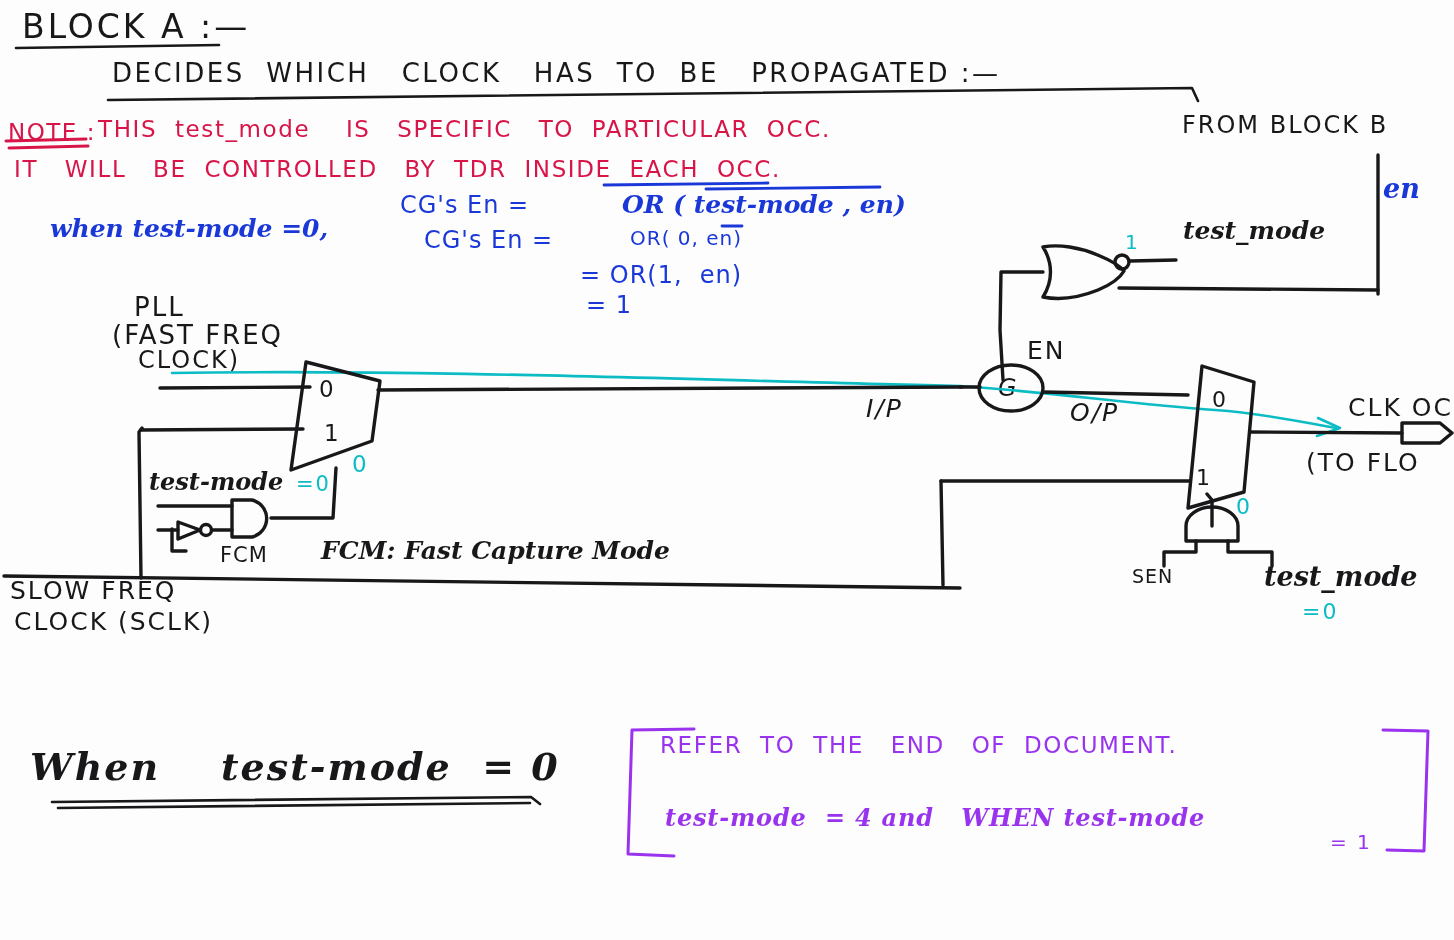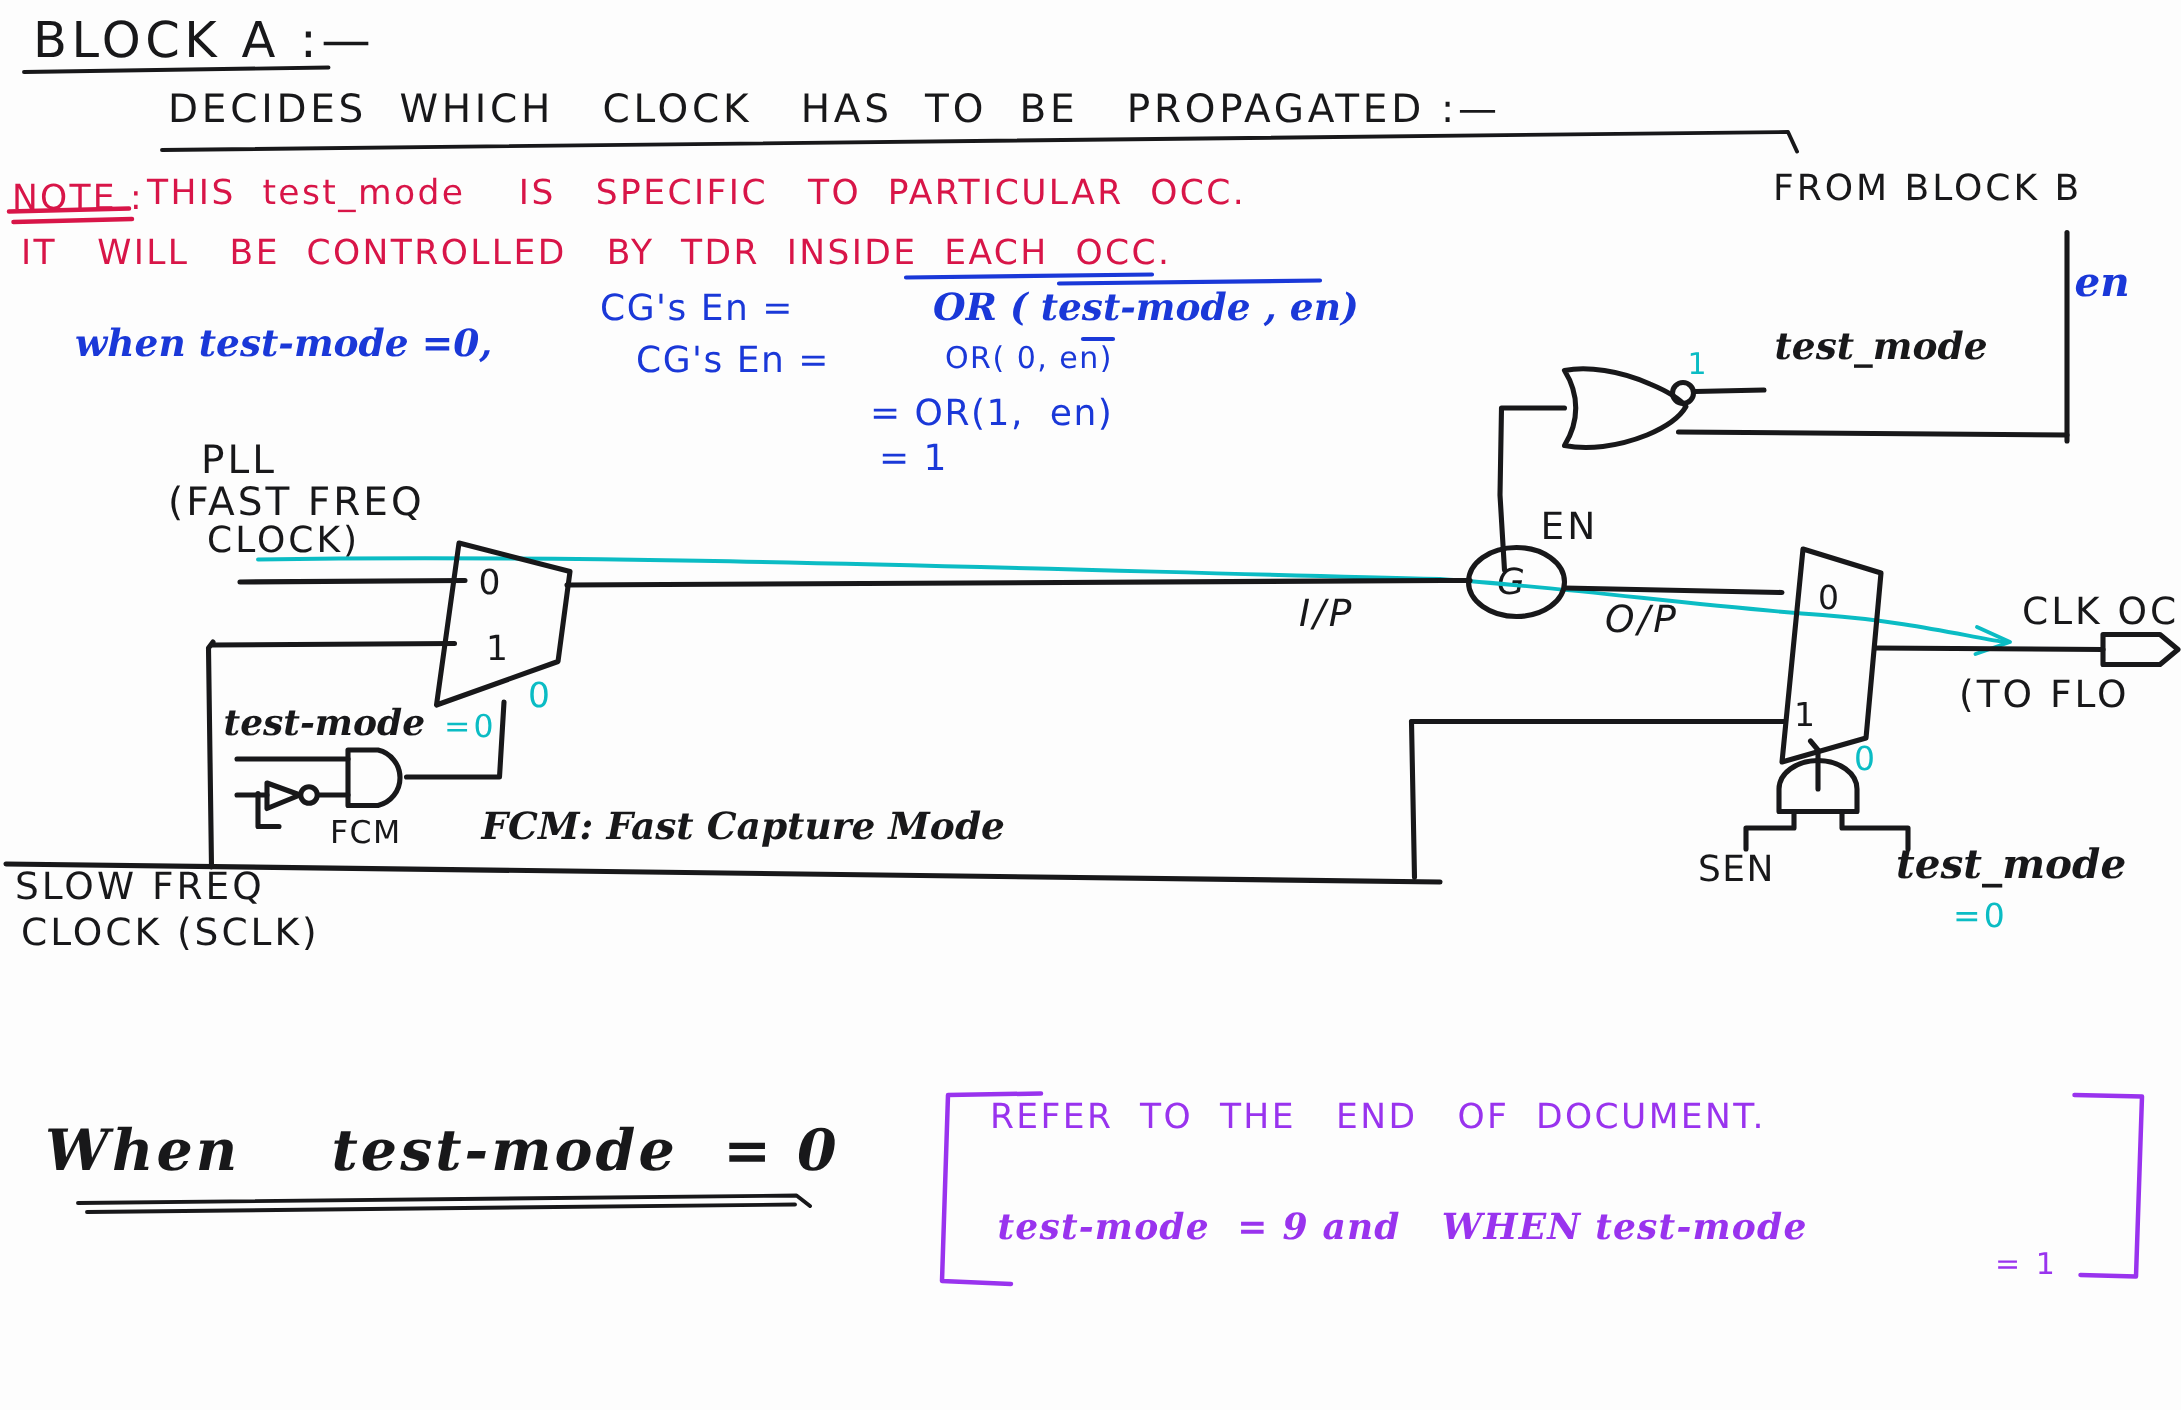--- a/index.html
+++ b/index.html
@@ -106,31 +106,31 @@
 
   <div class="txt hand-print blk" style="left:998px; top:376px; font-size:24px; font-style:italic;">G</div>
 
   <div class="txt hand-print blk" style="left:866px; top:396px; font-size:25px; font-style:italic;">I/P</div>
   <div class="txt hand-print blk" style="left:1070px; top:400px; font-size:25px; font-style:italic;text-align:center;">O/P</div>
 
   <div class="txt hand-print blk" style="left:1212px; top:389px; font-size:22px;">0</div>
   <div class="txt hand-print blk" style="left:1196px; top:467px; font-size:22px;">1</div>
   <div class="txt hand-print cyan" style="left:1236px; top:496px; font-size:22px;">0</div>
 
-  <div class="txt hand-print blk" style="left:1132px; top:567px; font-size:24px; letter-spacing:1px;text-align:center;">SEN</div>
+  <div class="txt hand-print blk" style="left:1132px; top:567px; font-size:19px; letter-spacing:1px;text-align:center;">SEN</div>
   <div class="txt hand-cursive blk" style="left:1264px; top:563px; font-size:27px;">test_mode</div>
   <div class="txt hand-print cyan" style="left:1302px; top:601px; font-size:22px;">=0</div>
 
   <div class="txt hand-print blk" style="left:1348px; top:395px; font-size:25px; letter-spacing:2px;">CLK OC</div>
   <div class="txt hand-print blk" style="left:1306px; top:450px; font-size:25px; letter-spacing:2px;">(TO FLO</div>
 
   <div class="txt hand-cursive blk" style="left:30px; top:748px; font-size:38px; letter-spacing:2px;">When    test-mode  = 0</div>
 
   <div class="txt hand-print purp" style="left:660px; top:734px; font-size:23px; letter-spacing:1.6px;">REFER  TO  THE   END   OF  DOCUMENT.</div>
-  <div class="txt hand-cursive purp" style="left:665px; top:806px; font-size:24px; letter-spacing:0.8px;">test-mode  = 9 and   WHEN test-mode</div>
+  <div class="txt hand-cursive purp" style="left:665px; top:806px; font-size:24px; letter-spacing:0.8px;">test-mode  = 4 and   WHEN test-mode</div>
   <div class="txt hand-print purp" style="left:1330px; top:832px; font-size:20px;">= 1</div>
 
   <svg class="overlay" viewBox="0 0 1454 940">
 
     <path class="ink-t" d="M16,48 L219,45"></path>
 
     <path class="ink-t" d="M108,100 L1192,88 L1198,101"></path>
 
     <path class="ink-red" d="M6,141 L86,139"></path>
     <path class="ink-red" d="M9,148 L88,146"></path>

